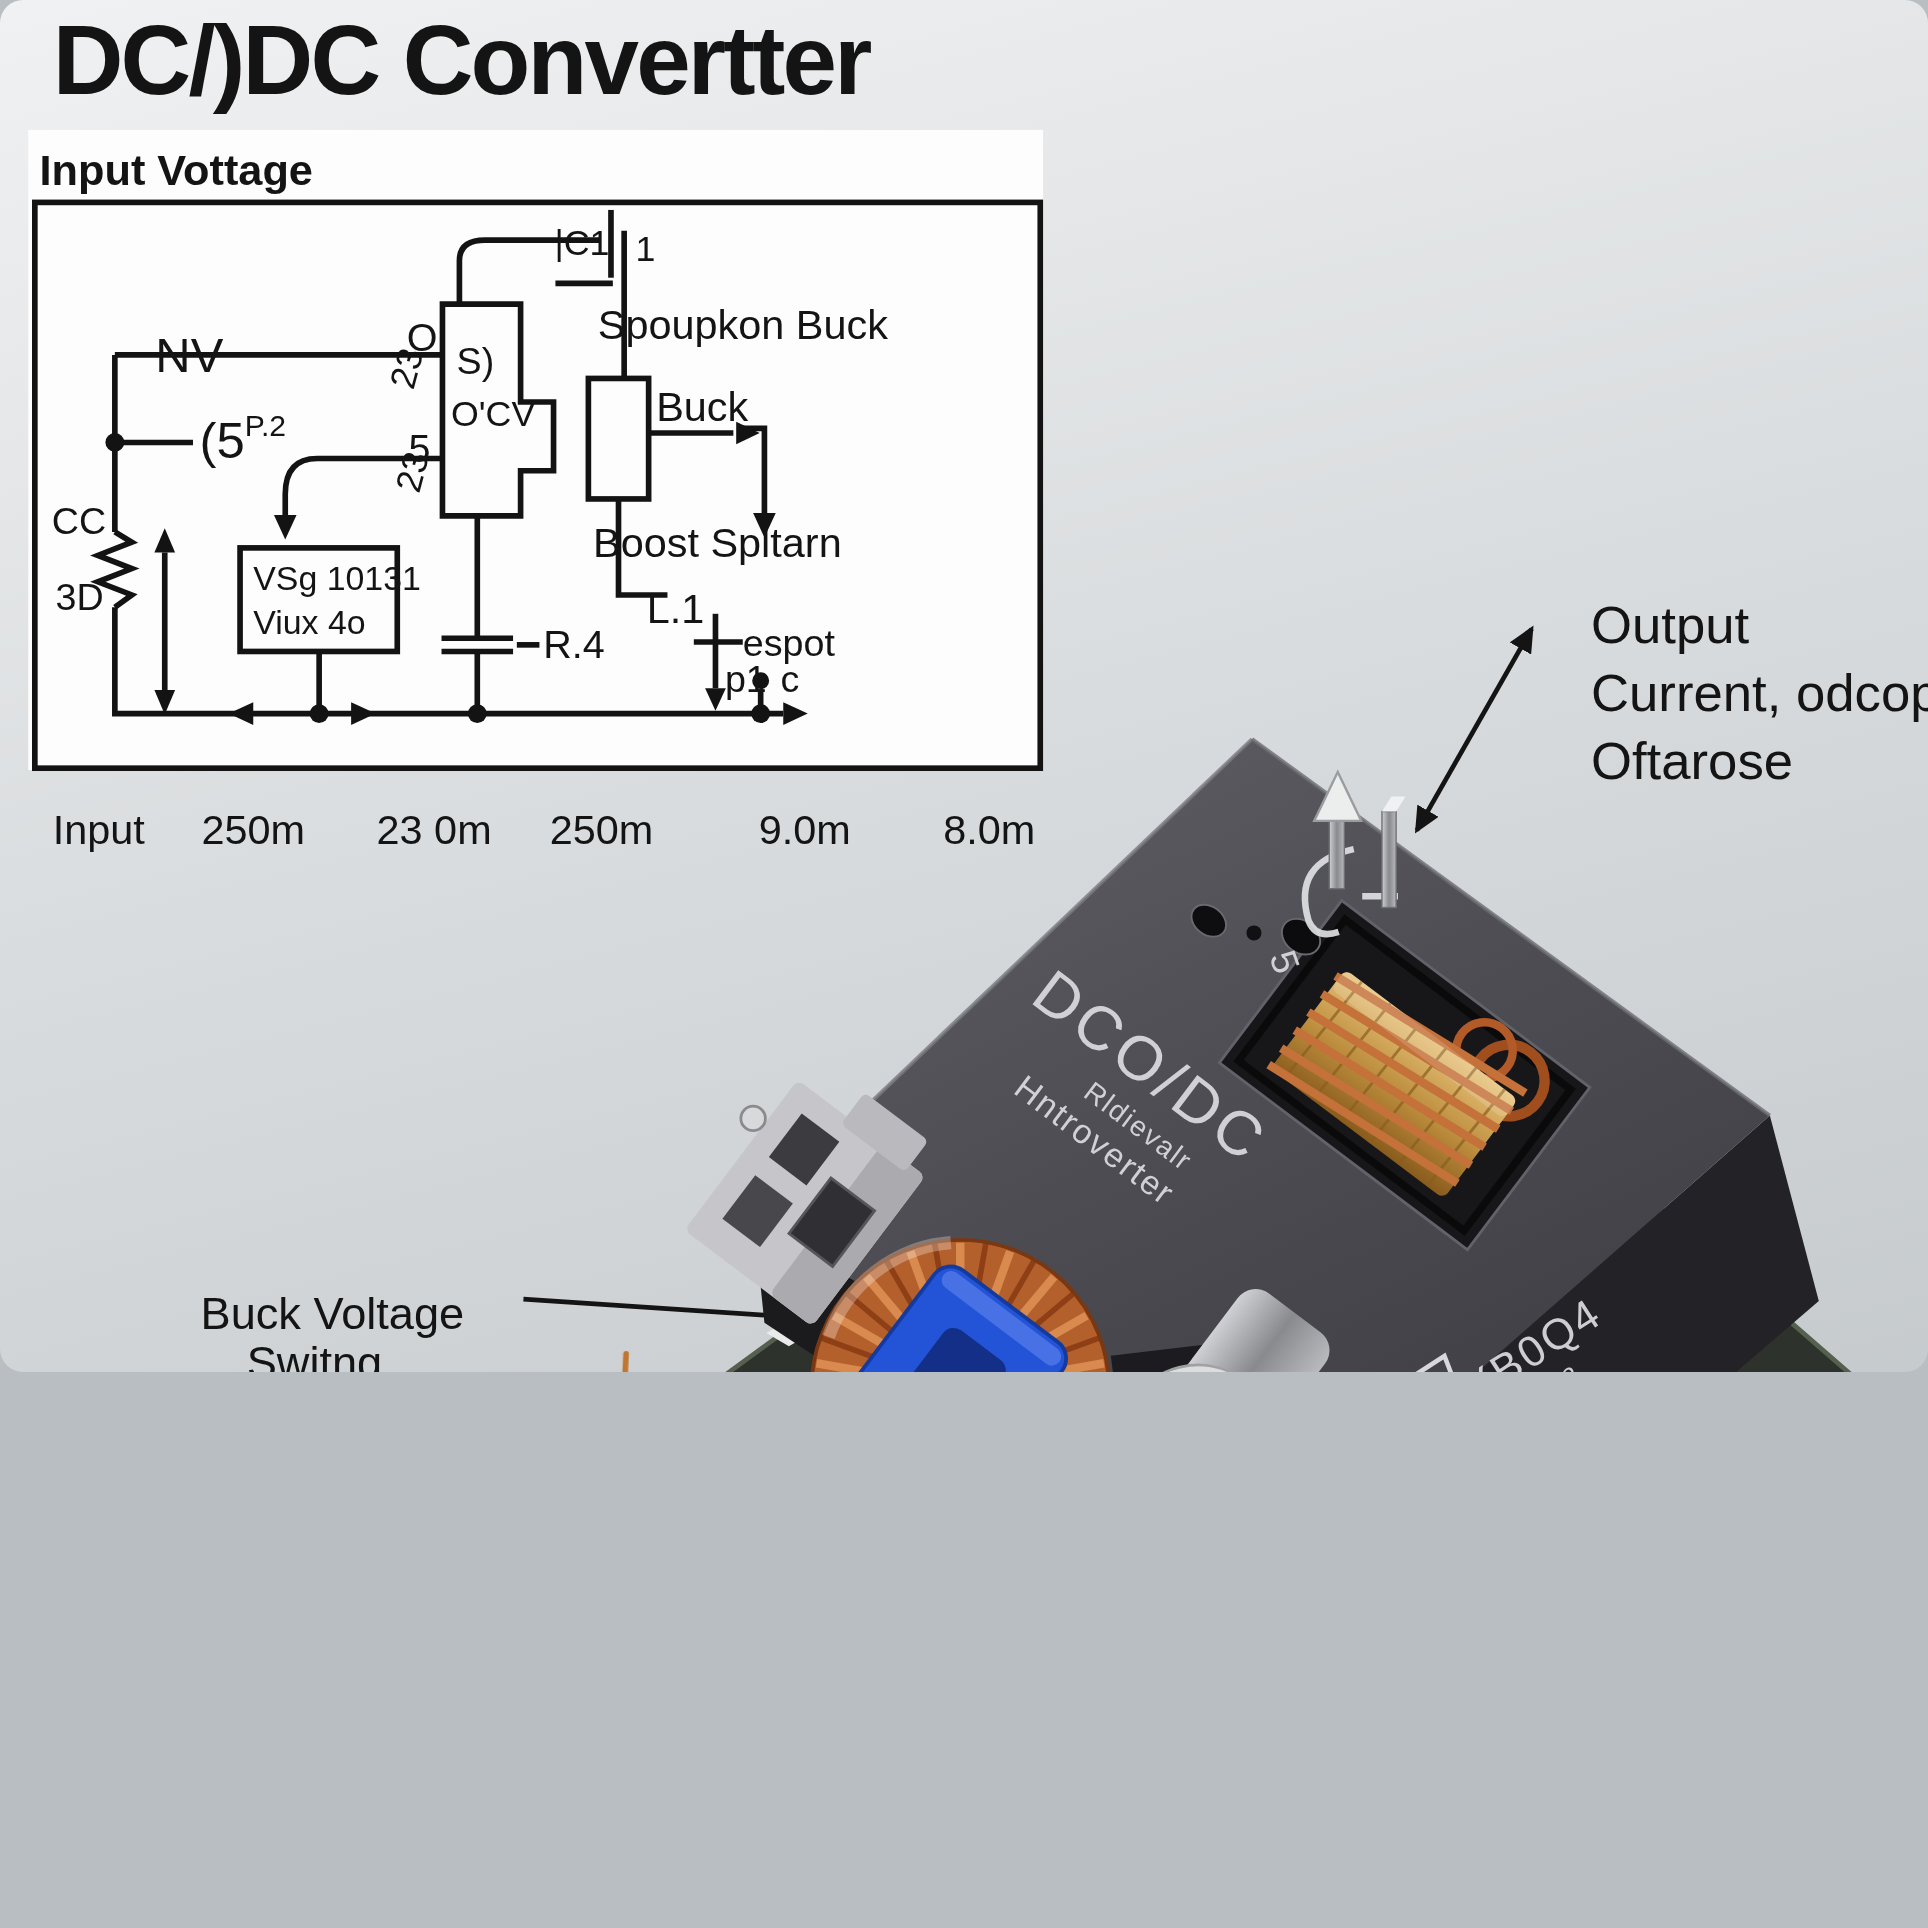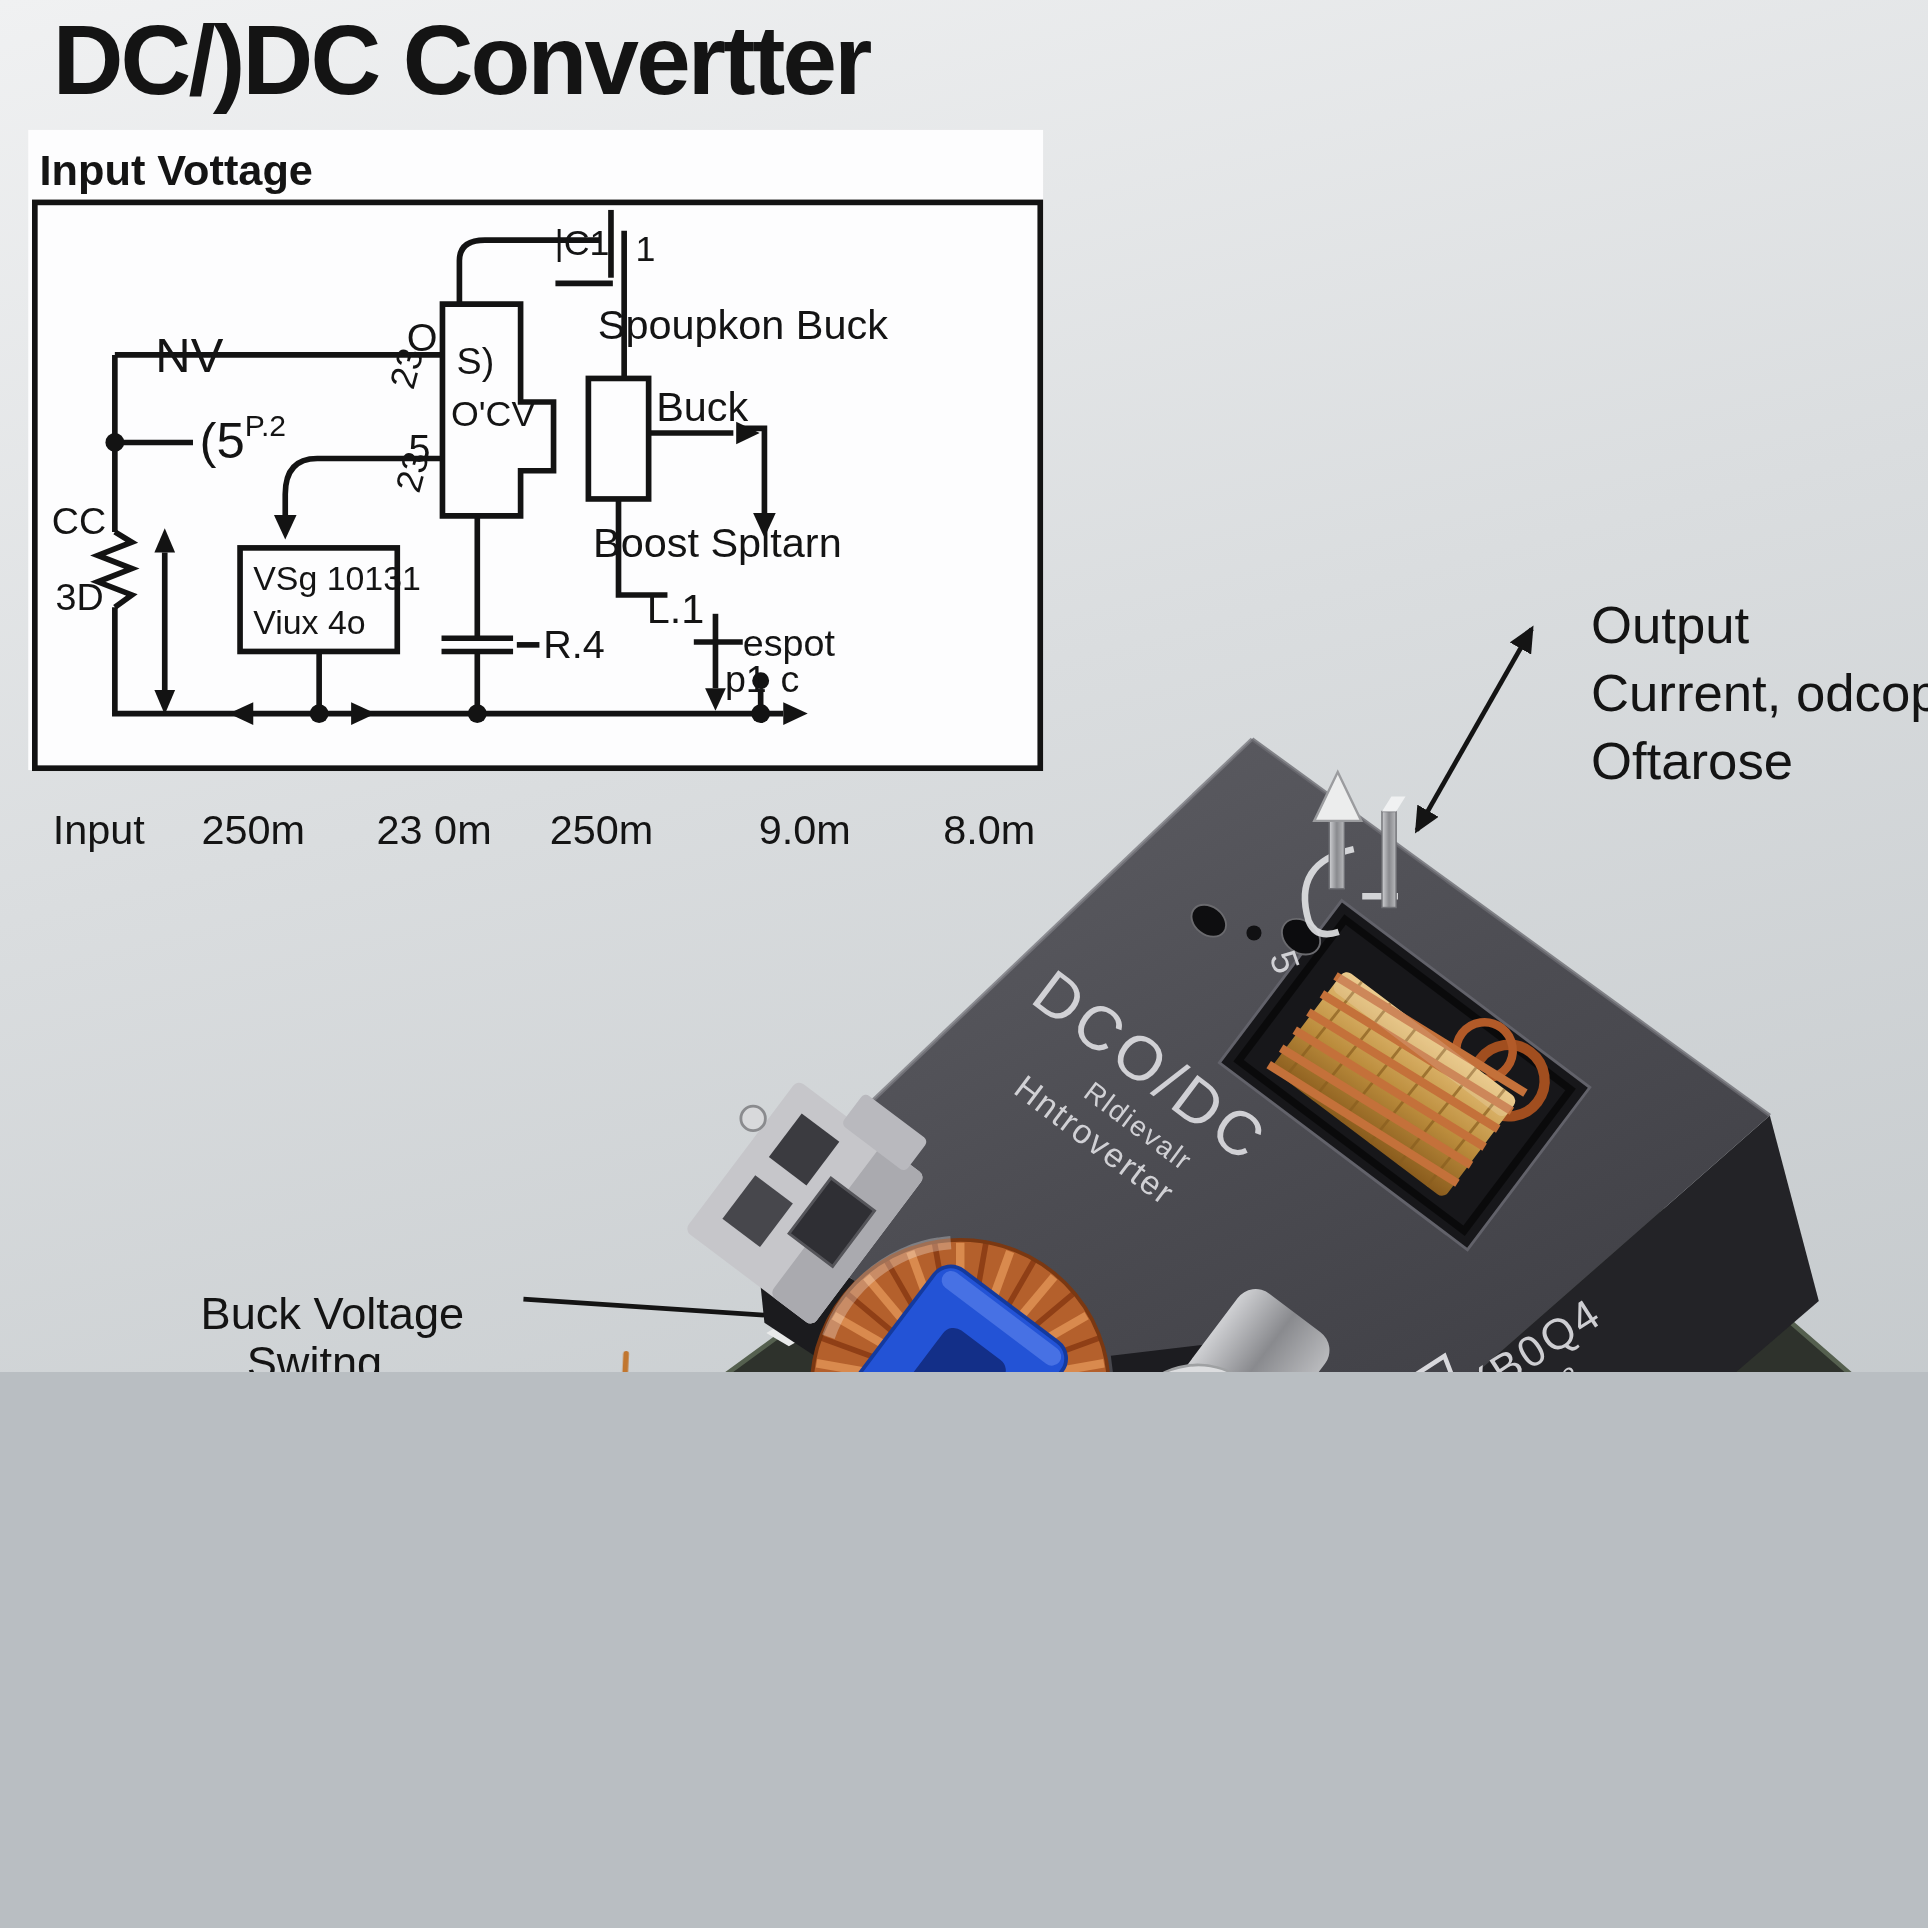--- a/index.html
+++ b/index.html
@@ -2,21 +2,21 @@
 <html style="--background: #d9dde0; --case: #4b4b51; --case_side: #232327; --pcb_blue: #1a49cf; --copper: #c06432; --board_yellow: #d9a722; --base_plate: #2e322c; --wire_red: #7d2b33; --connector_gray: #c6c6ca; --engraving: #d8d8dc; --text: #141414; --panel: #fdfdfe;font-size:15px"><head>
 <meta charset="utf-8">
 <style>
   :root{
     --background:#d9dde0; --case:#4b4b51; --case_side:#232327; --pcb_blue:#1a49cf;
     --copper:#c06432; --board_yellow:#d9a722; --base_plate:#2e322c; --wire_red:#7d2b33;
     --connector_gray:#c6c6ca; --engraving:#d8d8dc; --text:#141414; --panel:#fdfdfe;
   }
   html,body{margin:0;padding:0;background:#b9bec2;}
   .page{position:relative;width:1928px;height:1372px;overflow:hidden;
-        font-family:"Liberation Sans","DejaVu Sans",sans-serif;}
+        font-family:"Liberation Sans","DejaVu Sans",sans-serif;border-radius:23px;}
   svg{position:absolute;left:0;top:0;}
   text{font-family:"Liberation Sans","DejaVu Sans",sans-serif;}
   .ink{fill:var(--text,#141414);}
   .wire6{stroke:#131313;stroke-width:6;fill:none;}
   .comp{fill:var(--panel,#fdfdfe);stroke:#131313;stroke-width:6;}
   .engrave{fill:var(--engraving,#d8d8dc);opacity:.95;}
   .c-wire{stroke:var(--wire_red,#7d2b33);}
 </style>
 </head>
 <body>

